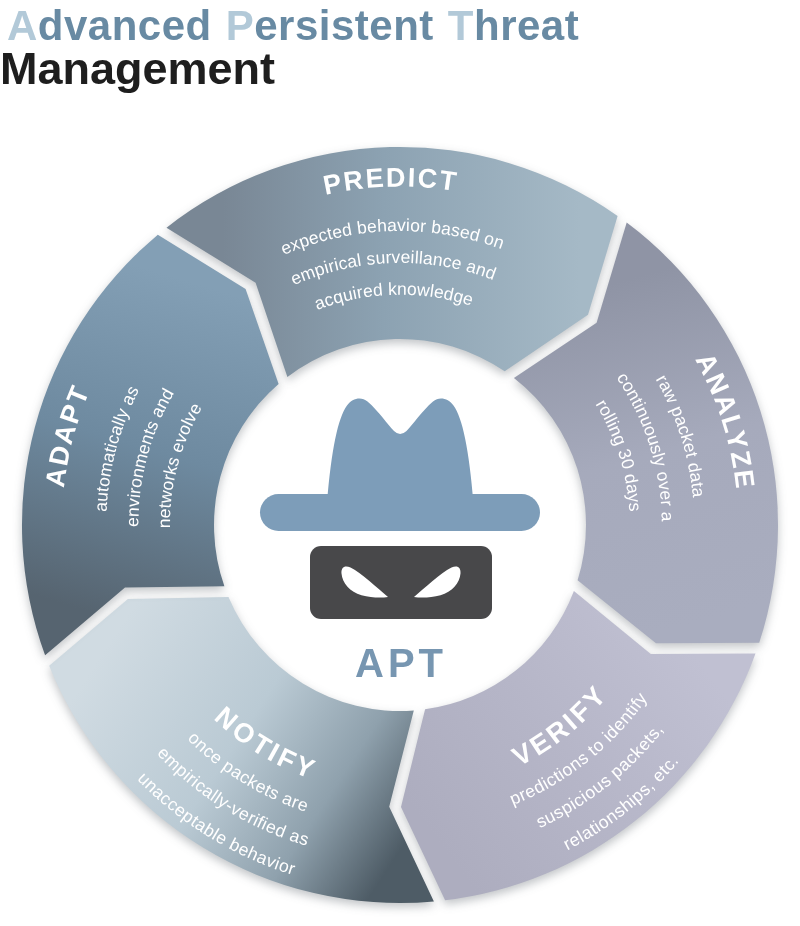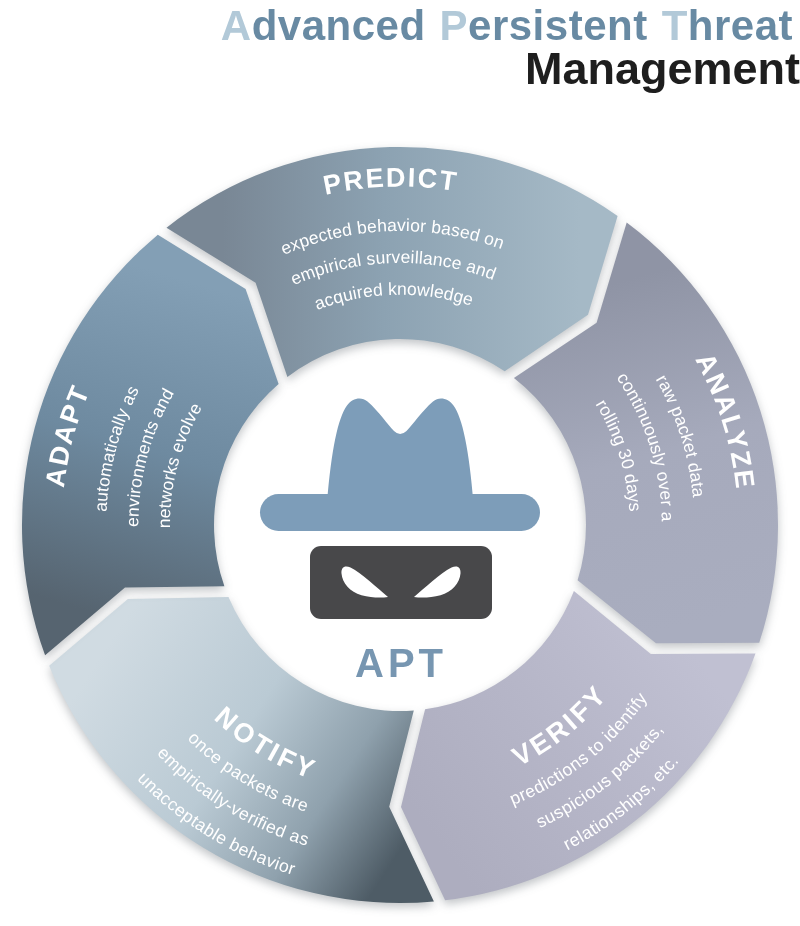--- a/index.html
+++ b/index.html
@@ -5,21 +5,21 @@
   html,body{margin:0;padding:0;}
   body{
     width:800px;height:926px;
     background:#ffffff;
     font-family:"Liberation Sans",sans-serif;
     position:relative;
     overflow:hidden;
   }
   .title{
     position:absolute;top:4px;left:0;width:800px;
-    text-align:right;
+    text-align:left;
     font-weight:bold;
     line-height:44px;
     z-index:2;
   }
   .title-line1{font-size:42px;letter-spacing:0.5px;white-space:nowrap;}
   .title-line1 .word{margin:0 7px;}
   .title-line2{font-size:45px;margin-top:-1px;}
   #diagram{position:absolute;left:0;top:0;z-index:1;}
   .seg{filter:drop-shadow(0 4px 5px rgba(45,55,65,0.30));}
   .seg-title{

